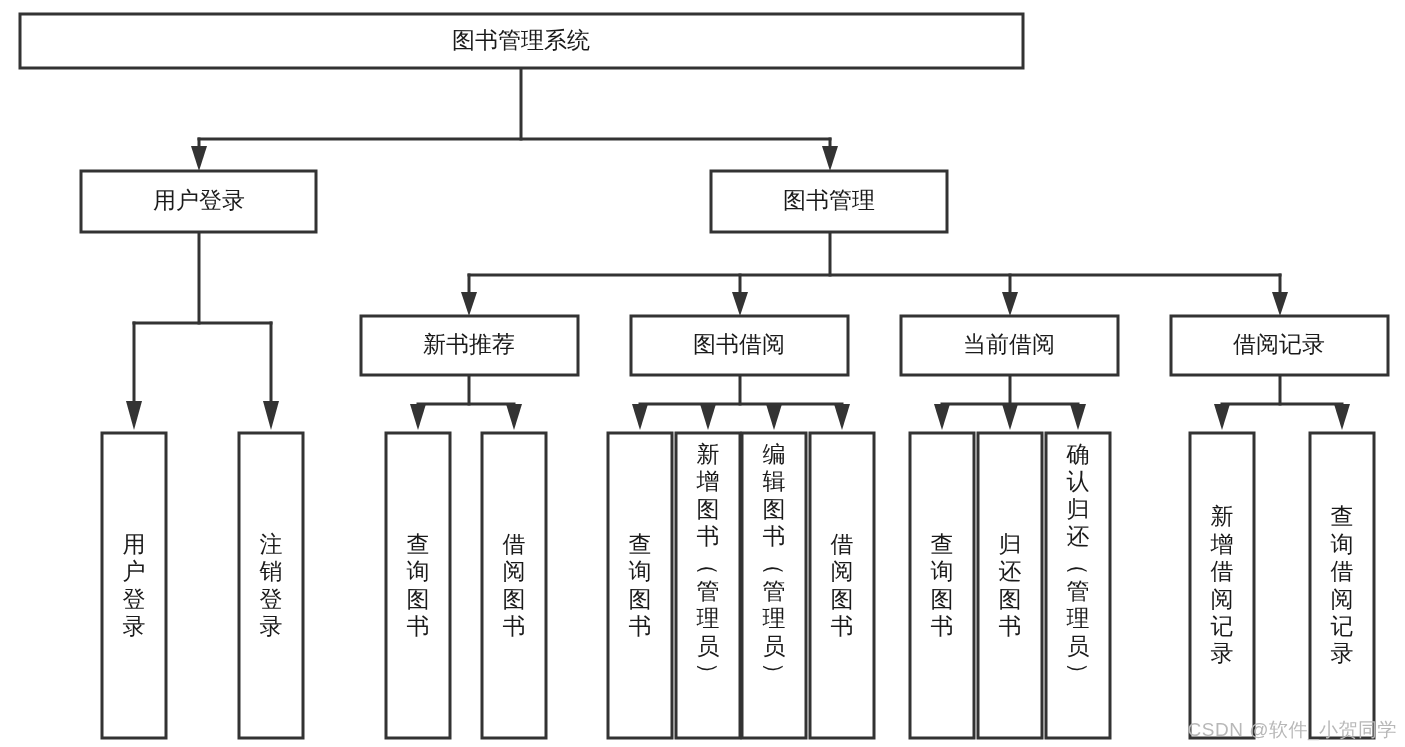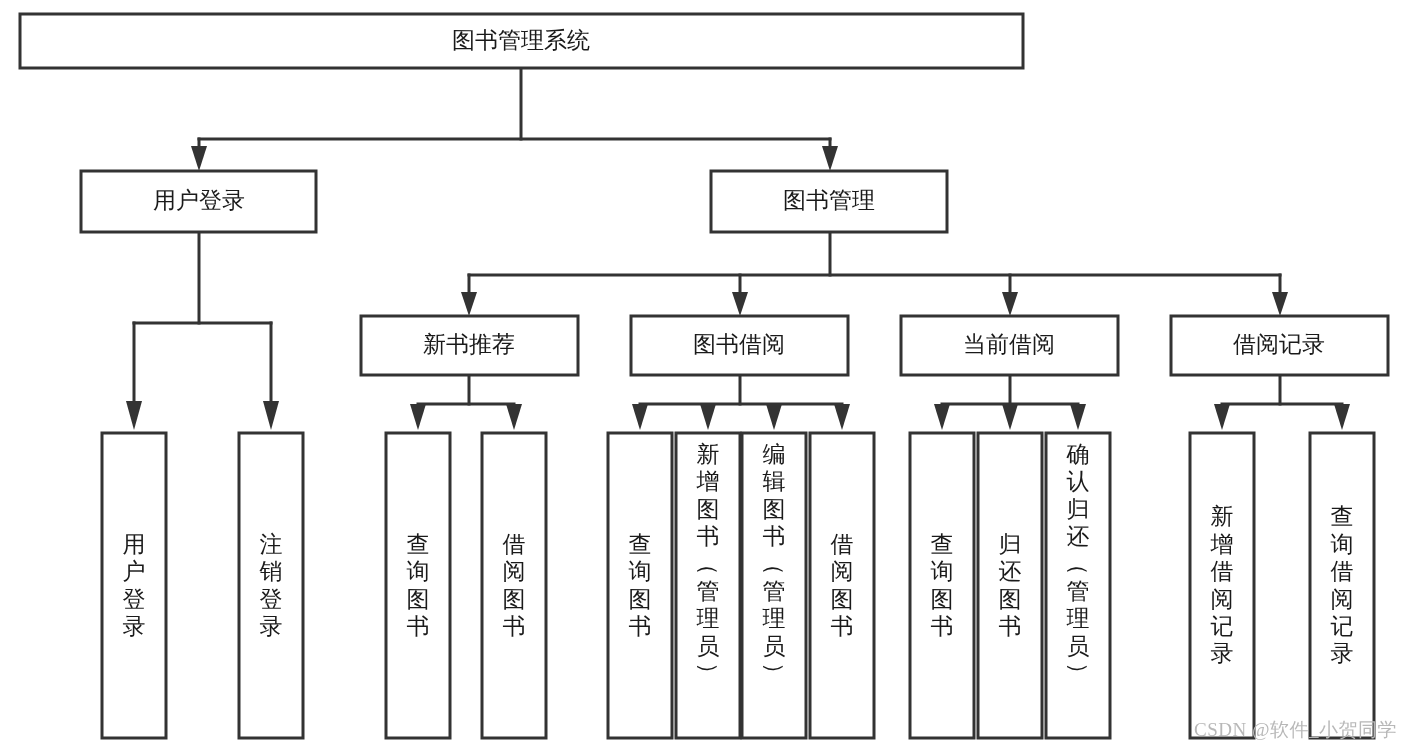--- a/index.html
+++ b/index.html
@@ -66,21 +66,21 @@
     display: block;
   }
   .leaf-label-v span.rot {
     display: block;
     transform: rotate(90deg);
   }
   #watermark {
     position: absolute;
     right: 8px;
     bottom: 4px;
-    font-family: Liberation Serif, serif;
+    font-family: Liberation Sans, sans-serif;
     font-size: 19px;
     color: #b8b8b8;
     letter-spacing: 0.5px;
     white-space: nowrap;
   }
 </style>
 </head>
 <body>
 
 <div id="diagram-root">

